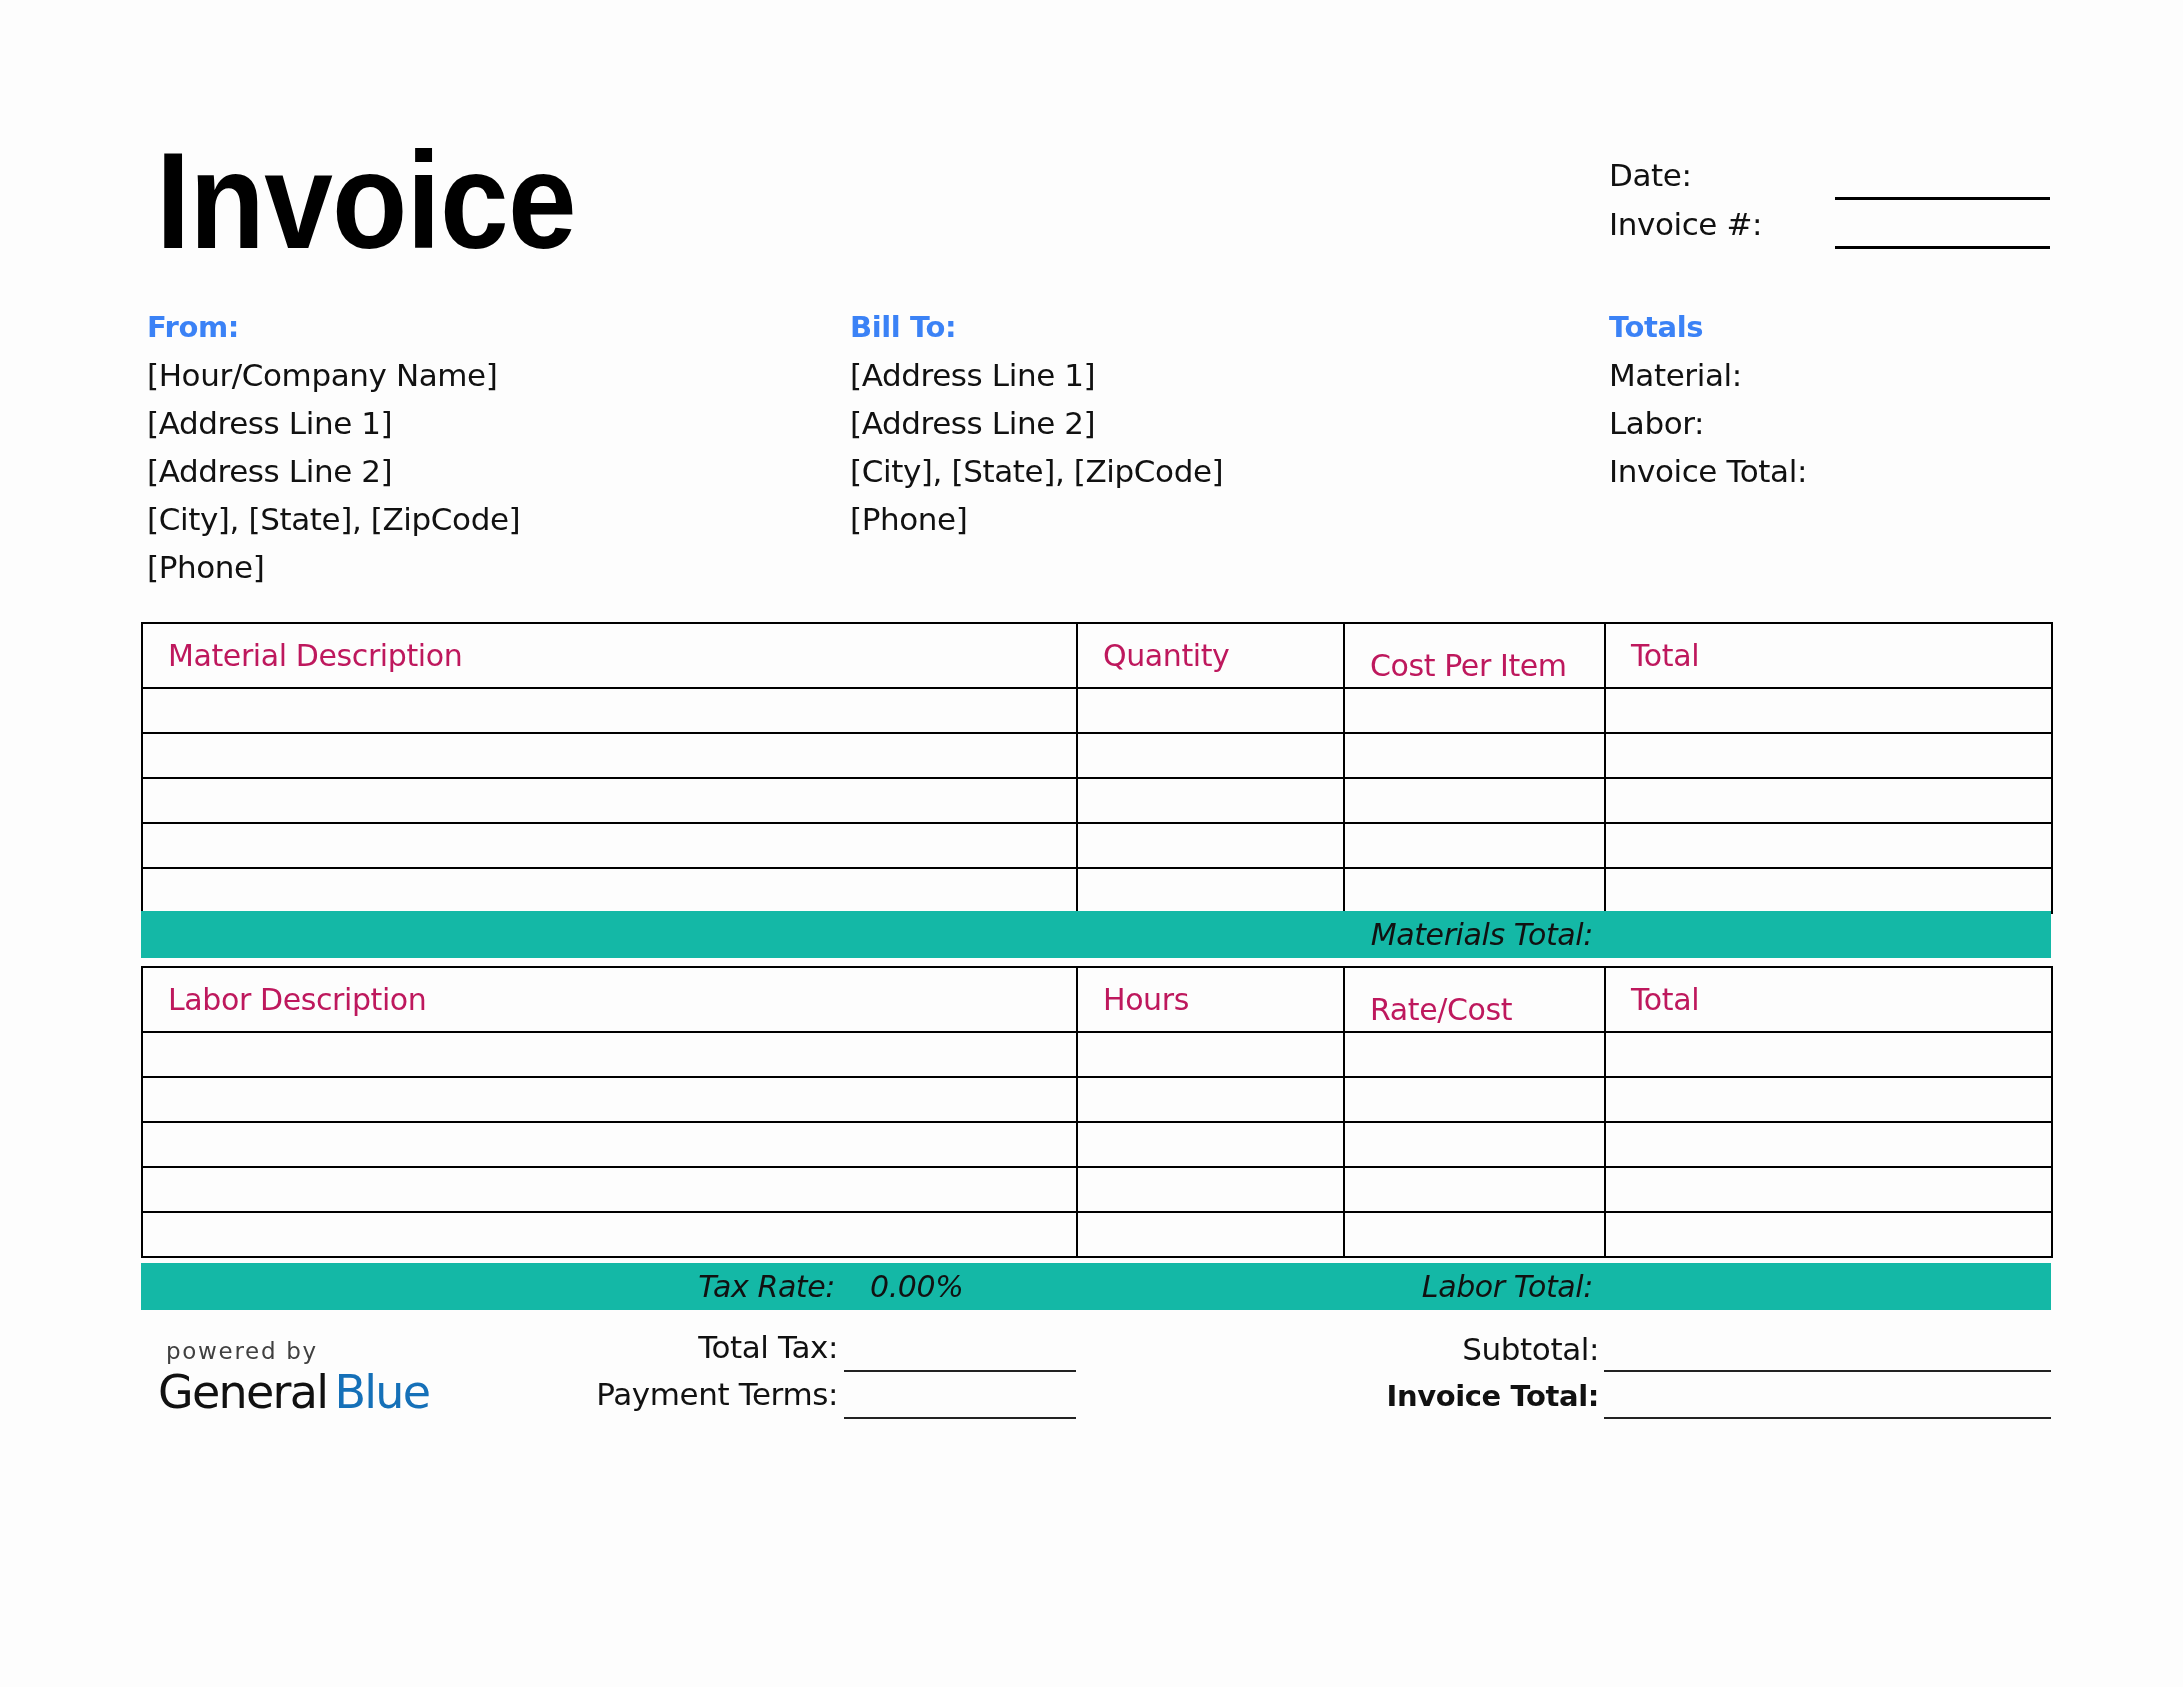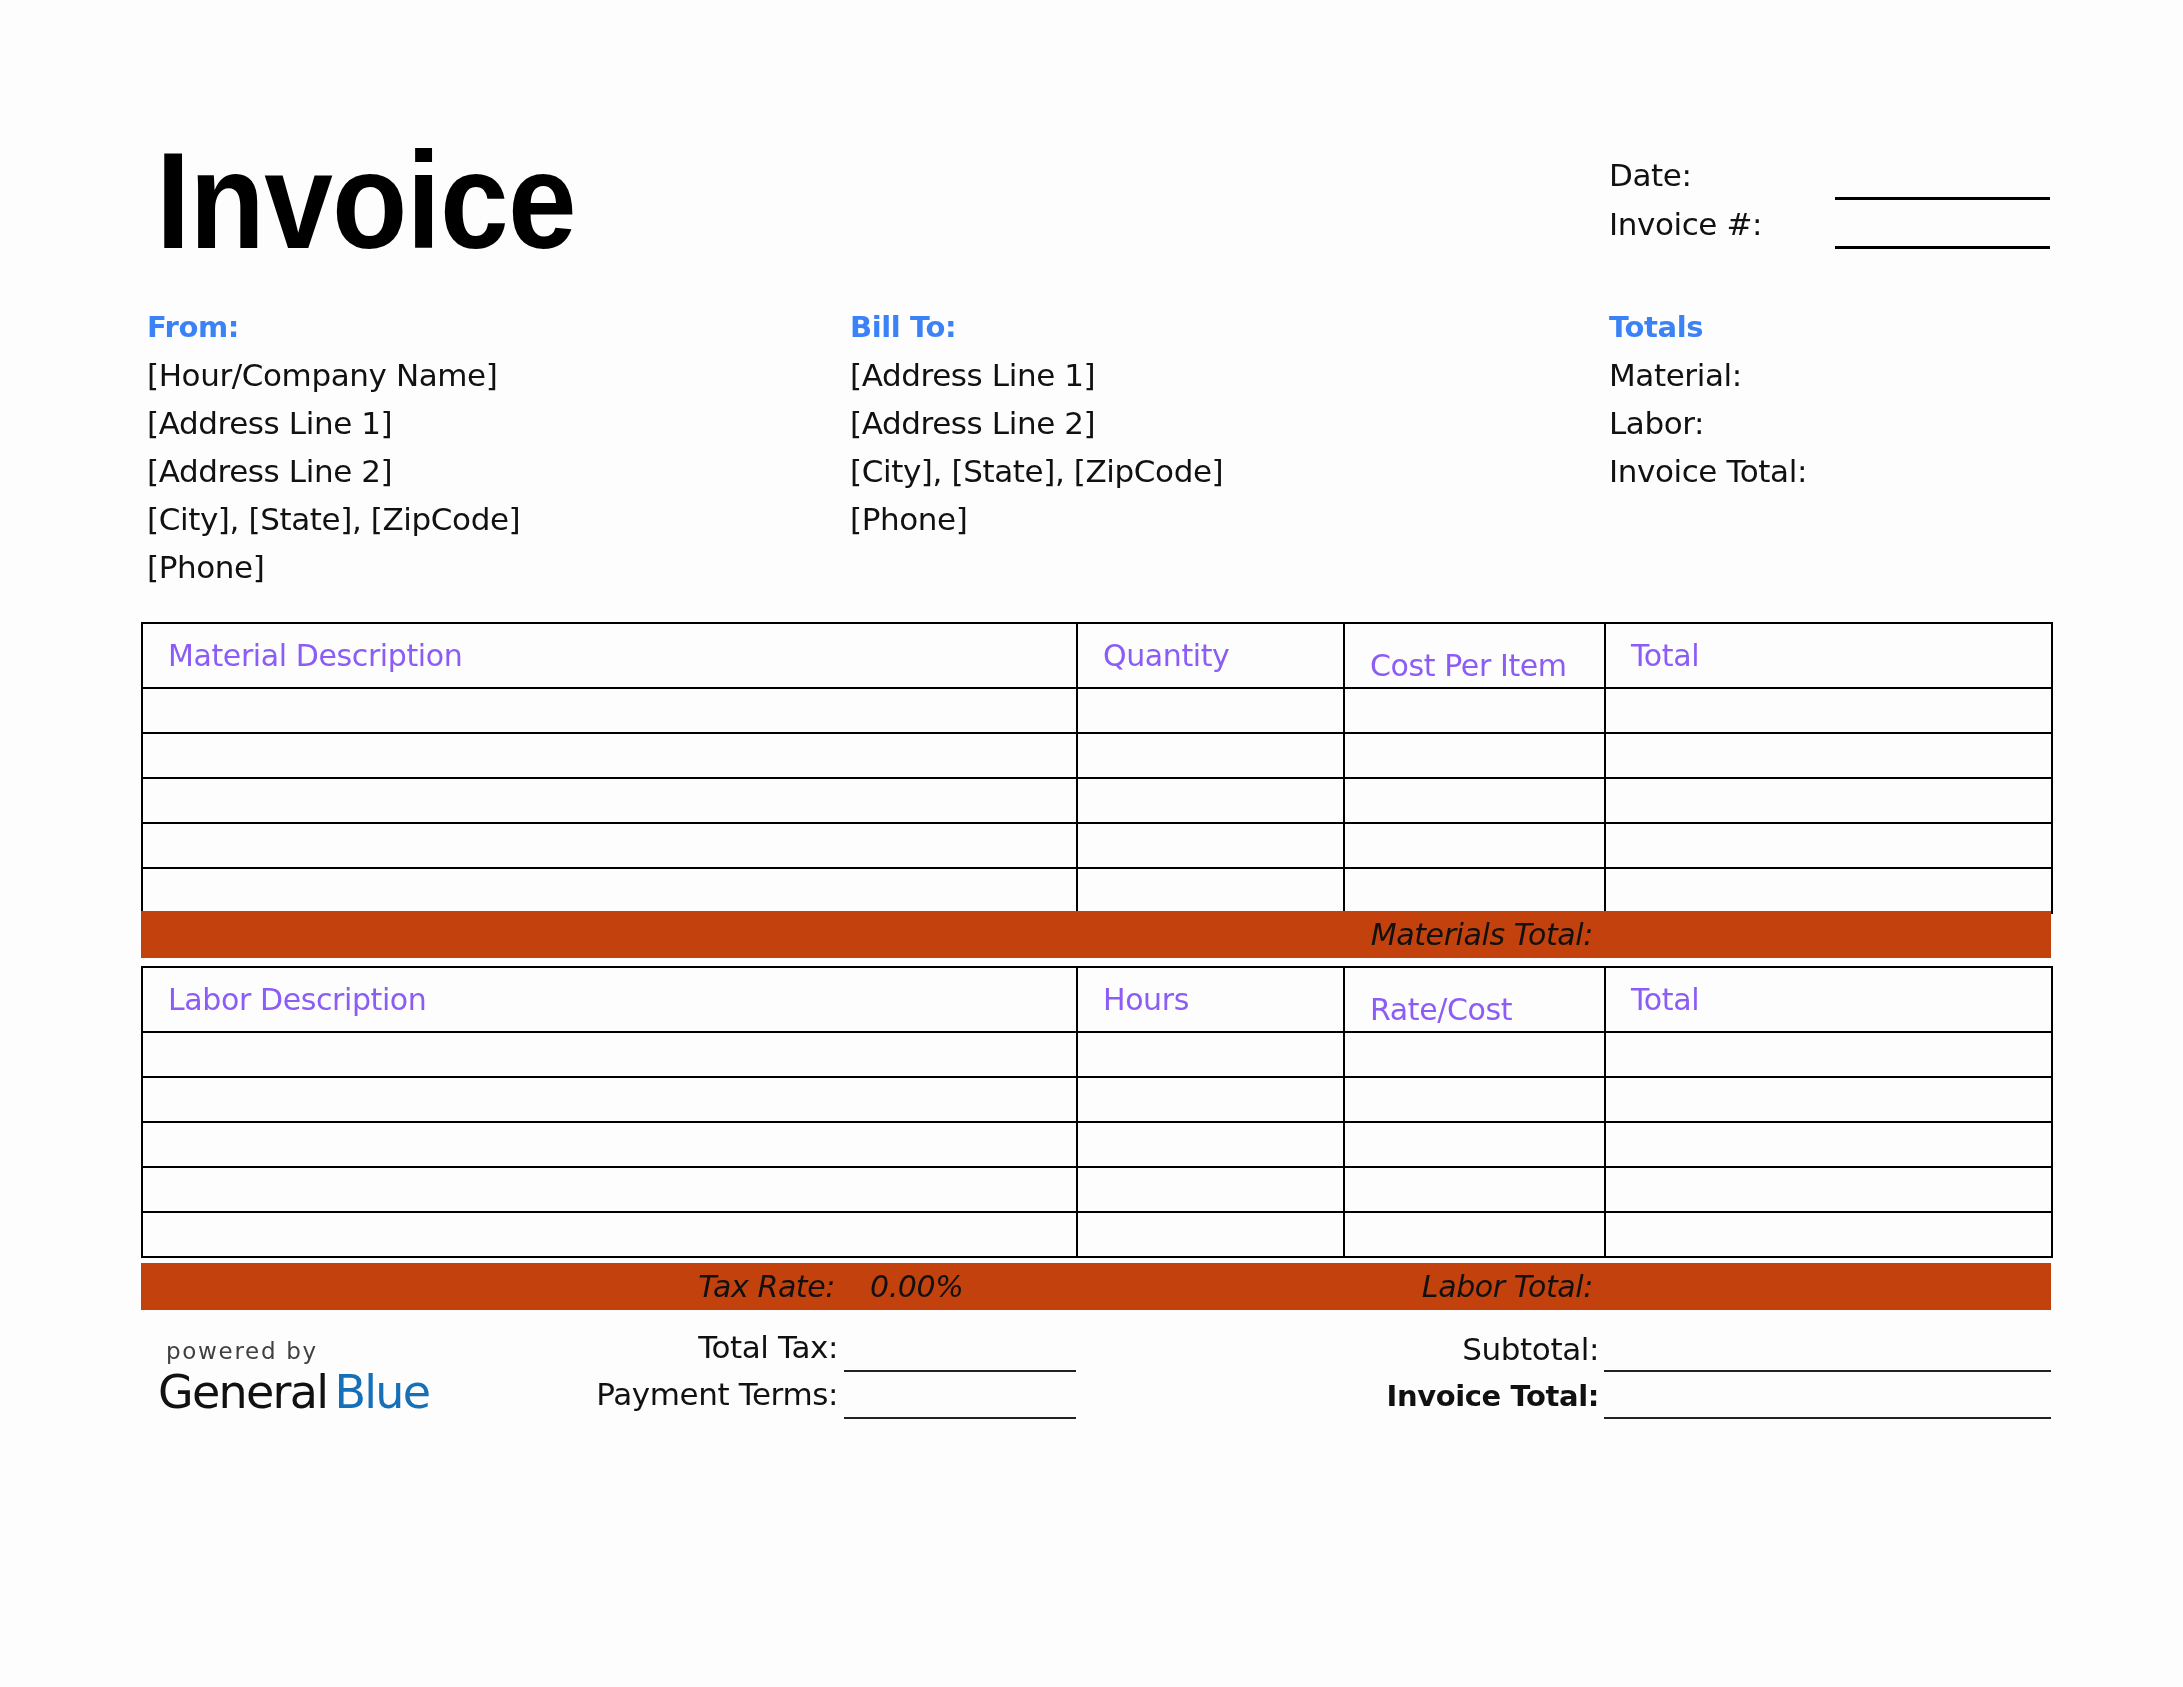--- a/index.html
+++ b/index.html
@@ -19,27 +19,27 @@
   .uline { position: absolute; height: 3.3px; background: #000; }
   .thinline { position: absolute; height: 1.7px; background: #222; }
   .block-line { display: block; height: 48px; line-height: 48px; }
 
   table.grid {
     position: absolute; border-collapse: collapse; table-layout: fixed;
     left: 141px; width: 1910px;
   }
   table.grid td {
     border: 2.5px solid #000; height: 43px; padding: 0 0 0 25px;
-    font-size: 30px; letter-spacing: -0.4px; vertical-align: middle; color: #8b5cf6;
+    font-size: 30px; letter-spacing: -0.4px; vertical-align: middle; color: #be185d;
   }
   table.grid tr.head td { line-height: 33px; }
   table.grid tr.head td.low { padding-top: 20px; }
   .band {
     position: absolute; left: 141px; width: 1910px; height: 47px;
-    background: #c2410c;
+    background: #14b8a6;
   }
   .ital { font-style: italic; font-size: 30px; line-height: 47px; letter-spacing: -0.4px; }
   .right { text-align: right; }
   .powered { font-size: 23px; color: #404040; letter-spacing: 1.7px; left: 166px; top: 1338px; font-family: "DejaVu Sans", sans-serif; }
   .brand { left: 158px; top: 1366px; font-size: 46px; line-height: 53px; font-family: "DejaVu Sans", sans-serif; letter-spacing: -1.7px; }
   .brand .b2 { color: #1570b8; margin-left: 7px; }
 </style>
 </head>
 <body>
 

